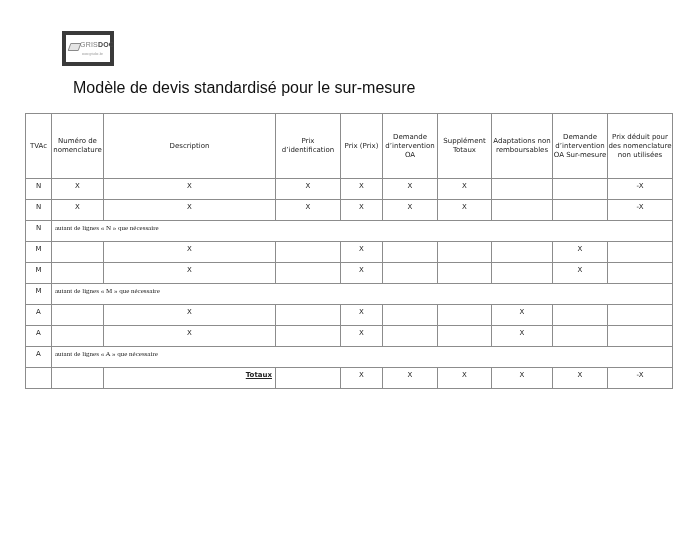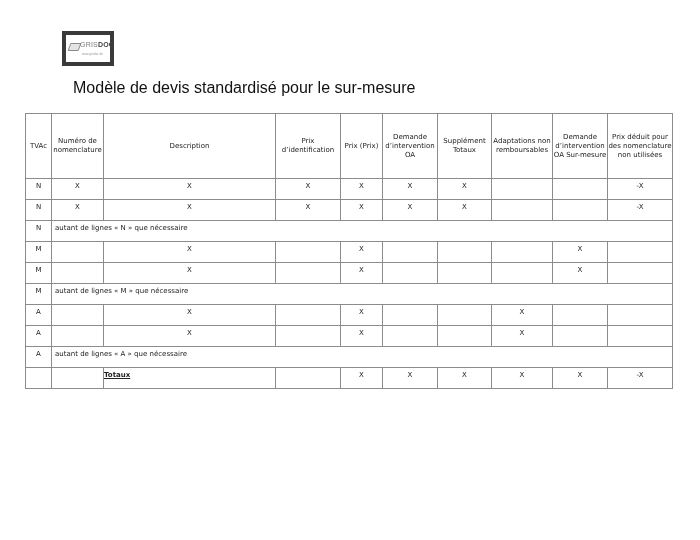--- a/index.html
+++ b/index.html
@@ -36,22 +36,22 @@
       position: absolute; left: 25px; top: 113px;
       border-collapse: collapse; table-layout: fixed; width: 647px;
       font-family: "DejaVu Sans", sans-serif; font-size: 7px; color: #222;
     }
     table.devis td, table.devis th {
       border: 1px solid #8c8c8c; padding: 0; text-align: center; vertical-align: top;
       font-weight: normal; line-height: 9px; overflow: hidden;
     }
     table.devis th { height: 64px; vertical-align: middle; }
     table.devis td { height: 21px; padding-top: 3px; box-sizing: border-box; }
-    table.devis td.span-text { text-align: left; padding-left: 3px; }
-    table.devis td.totaux { text-align: left; padding-right: 3px; font-weight: bold; text-decoration: underline; }
+    table.devis td.span-text { text-align: left; padding-left: 3px; font-family: Liberation Serif, serif; }
+    table.devis td.totaux { text-align: right; padding-right: 3px; font-weight: bold; text-decoration: underline; }
   </style>
 </head>
 <body>
 
 <div class="logo">
   <div class="logo-inner">
     <div class="logo-mark"></div>
     <div class="logo-text"><span>GRIS</span><b>DOC</b></div>
     <div class="logo-sub">www.grisdoc.be</div>
   </div>

